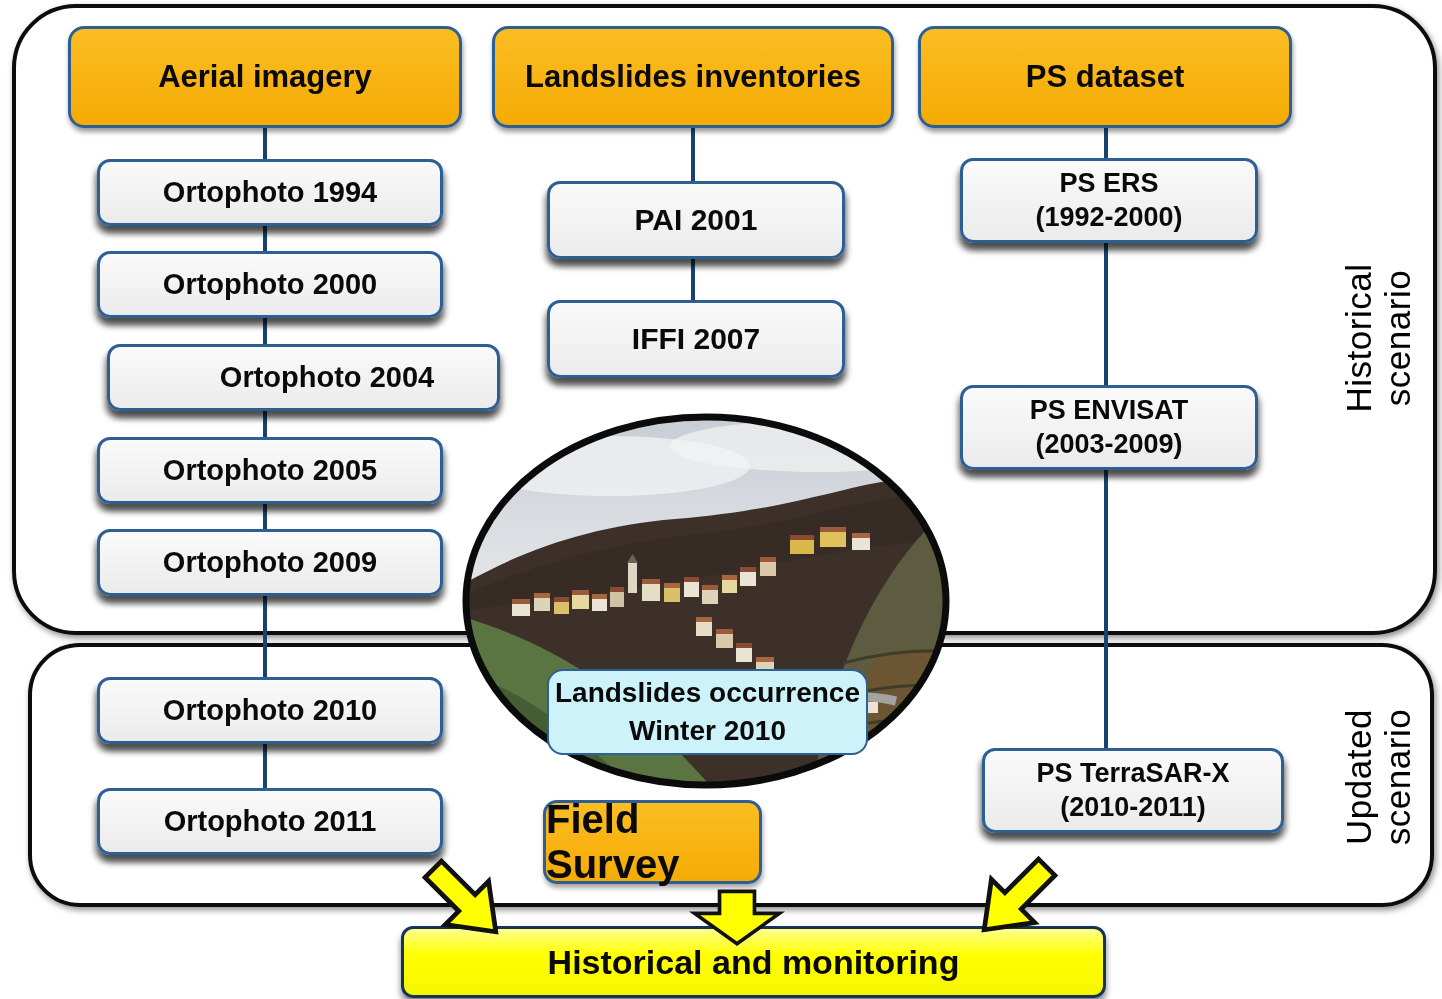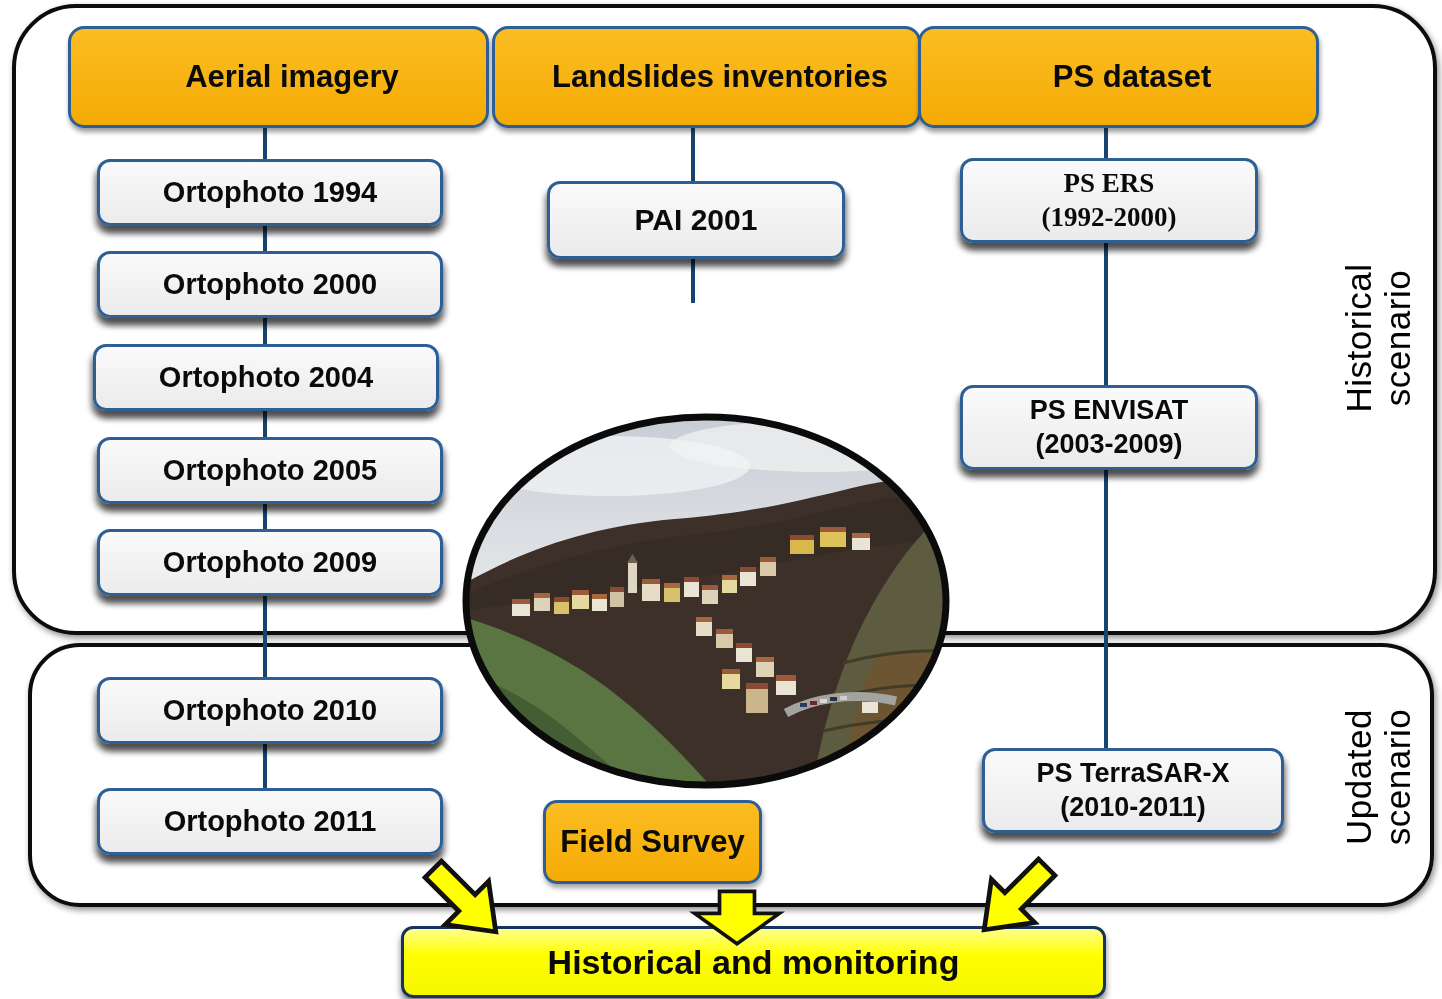--- a/index.html
+++ b/index.html
@@ -21,21 +21,20 @@
   }
   
   .vline{position:absolute;width:4px;background:#17446e;}
   
   .hdr{
     position:absolute;display:flex;align-items:center;justify-content:center;
     background:linear-gradient(#fbbd22,#f5ab05);
     border:3px solid #2e5f94;border-radius:16px;
     font-weight:bold;font-size:31px;color:#0a0a0a;
     box-shadow:1px 4px 5px rgba(0,0,0,.4);
-    padding-left:27px;
   }
   
   .node{
     position:absolute;display:flex;flex-direction:column;align-items:center;justify-content:center;
     background:linear-gradient(#fafafa,#ebebeb);
     border:3px solid #2e5f94;border-radius:13px;
     font-weight:bold;font-size:29px;color:#0a0a0a;text-align:center;line-height:1.25;
     box-shadow:-2px 7px 6px rgba(0,0,0,.45),2px 7px 6px rgba(0,0,0,.45);
   }
   .node.two{font-size:27px;}
@@ -45,21 +44,21 @@
     position:absolute;left:547px;top:669px;width:317px;height:82px;
     background:#cdf2fa;border:2px solid #2e5f94;border-radius:16px;
     display:flex;flex-direction:column;align-items:center;justify-content:center;
     font-weight:bold;font-size:28px;line-height:1.35;color:#0a0a0a;
   }
   .field{
     position:absolute;left:543px;top:800px;width:213px;height:78px;
     background:linear-gradient(#fbbd22,#f5ab05);
     border:3px solid #2e5f94;border-radius:14px;
     display:flex;align-items:center;justify-content:center;
-    font-weight:bold;font-size:31px;color:#0a0a0a;
+    font-weight:bold;font-size:40px;color:#0a0a0a;
     box-shadow:1px 4px 5px rgba(0,0,0,.35);
   }
   .detect{
     position:absolute;left:401px;top:926px;width:699px;height:66px;
     background:linear-gradient(#ffff8c 0%,#ffff00 40%,#f6f600 100%);
     border:3px solid #16335c;border-radius:12px;
     display:flex;align-items:center;justify-content:center;
     font-weight:bold;font-size:34px;color:#0a0a0a;
     box-shadow:0 5px 6px rgba(0,0,0,.5);
   }
@@ -107,41 +106,44 @@
   <div class="hdr" style="left:918px;top:26px;width:368px;height:96px;">
     <span>PS dataset</span>
   </div>
 
   <div class="node" style="left:97px;top:159px;width:340px;height:61px;">
     <span>Ortophoto 1994</span>
   </div>
   <div class="node" style="left:97px;top:251px;width:340px;height:61px;">
     <span>Ortophoto 2000</span>
   </div>
-  <div class="node" style="left:93px;top:344px;width:340px;height:61px;">
+  <div class="node" style="left:107px;top:344px;width:340px;height:61px;padding-left:47px;">
     <span>Ortophoto 2004</span>
   </div>
   <div class="node" style="left:97px;top:437px;width:340px;height:61px;">
     <span>Ortophoto 2005</span>
   </div>
   <div class="node" style="left:97px;top:529px;width:340px;height:61px;">
     <span>Ortophoto 2009</span>
   </div>
   <div class="node" style="left:97px;top:677px;width:340px;height:61px;">
     <span>Ortophoto 2010</span>
   </div>
   <div class="node" style="left:97px;top:788px;width:340px;height:61px;">
     <span>Ortophoto 2011</span>
   </div>
 
   <div class="node" style="left:547px;top:181px;width:292px;height:72px;font-size:30px;">
     <span>PAI 2001</span>
   </div>
-
-  <div class="node two" style="left:960px;top:158px;width:292px;height:79px;font-family:Liberation Serif, serif;">
+  <div class="node" style="left:547px;top:300px;width:292px;height:72px;font-size:30px;">
+    <span>IFFI 2007</span>
+  </div>
+
+  <div class="node two" style="left:960px;top:158px;width:292px;height:79px;">
     <span>PS ERS</span>
     <span>(1992-2000)</span>
   </div>
   <div class="node two" style="left:960px;top:385px;width:292px;height:79px;">
     <span>PS ENVISAT</span>
     <span>(2003-2009)</span>
   </div>
   <div class="node two" style="left:960px;top:748px;width:296px;height:79px;margin-left:22px;">
     <span>PS TerraSAR-X</span>
     <span>(2010-2011)</span>
@@ -239,20 +241,24 @@
             <rect x="350" y="290" width="7" height="4" fill="#7a2222"></rect>
           <rect x="360" y="288" width="7" height="4" fill="#d8d8d8"></rect>
             <rect x="370" y="286" width="7" height="4" fill="#28304a"></rect>
           <rect x="380" y="285" width="7" height="4" fill="#cfcfcf"></rect>
         </g>
       </g>
       <ellipse cx="246" cy="190" rx="240" ry="184" fill="none" stroke="#0b0b0b" stroke-width="7"></ellipse>
     </svg>
   </div>
 
+  <div class="caption">
+    <span>Landslides occurrence</span>
+    <span>Winter 2010</span>
+  </div>
 
   <div class="field">
     <span>Field Survey</span>
   </div>
 
   <div class="detect">
     <span>Historical and monitoring</span>
   </div>
 
   <div class="diag-arrow" style="left:409px;top:845px;width:112px;height:112px;">

